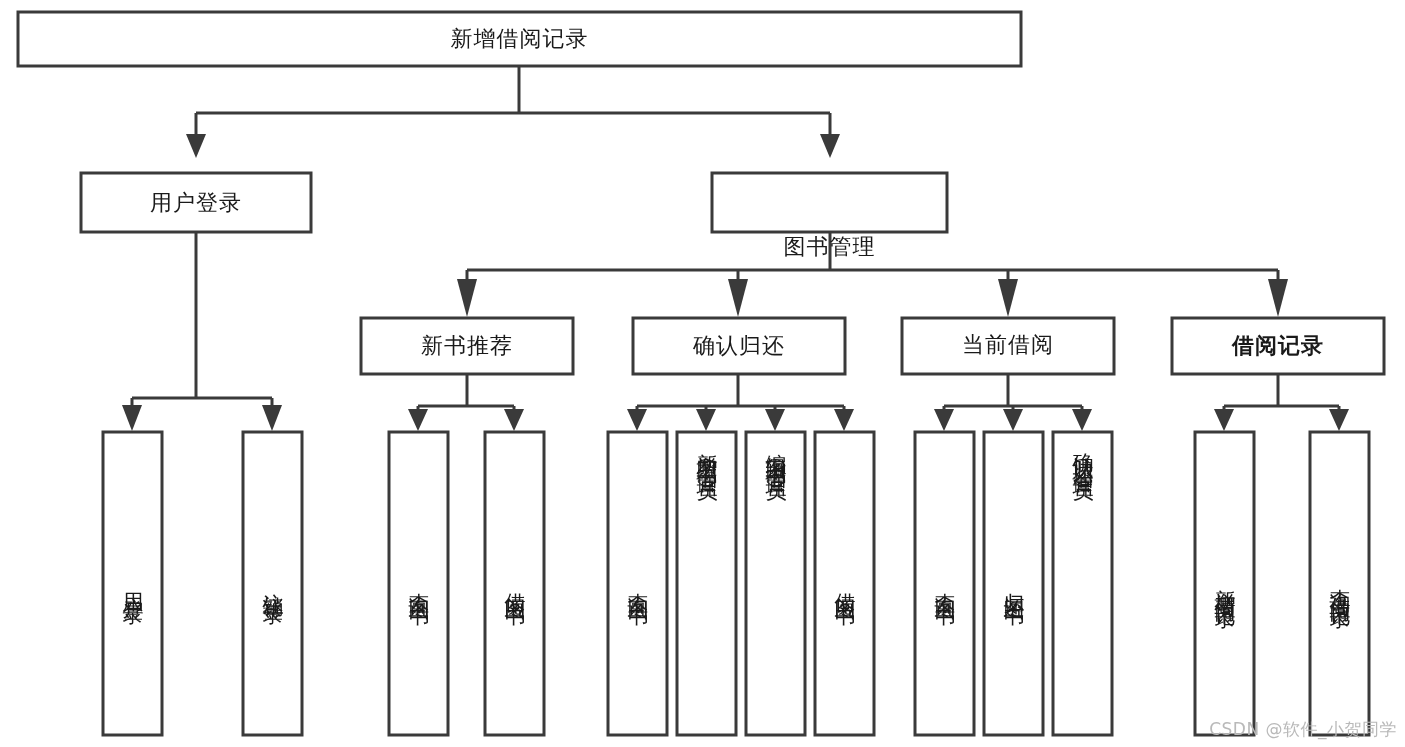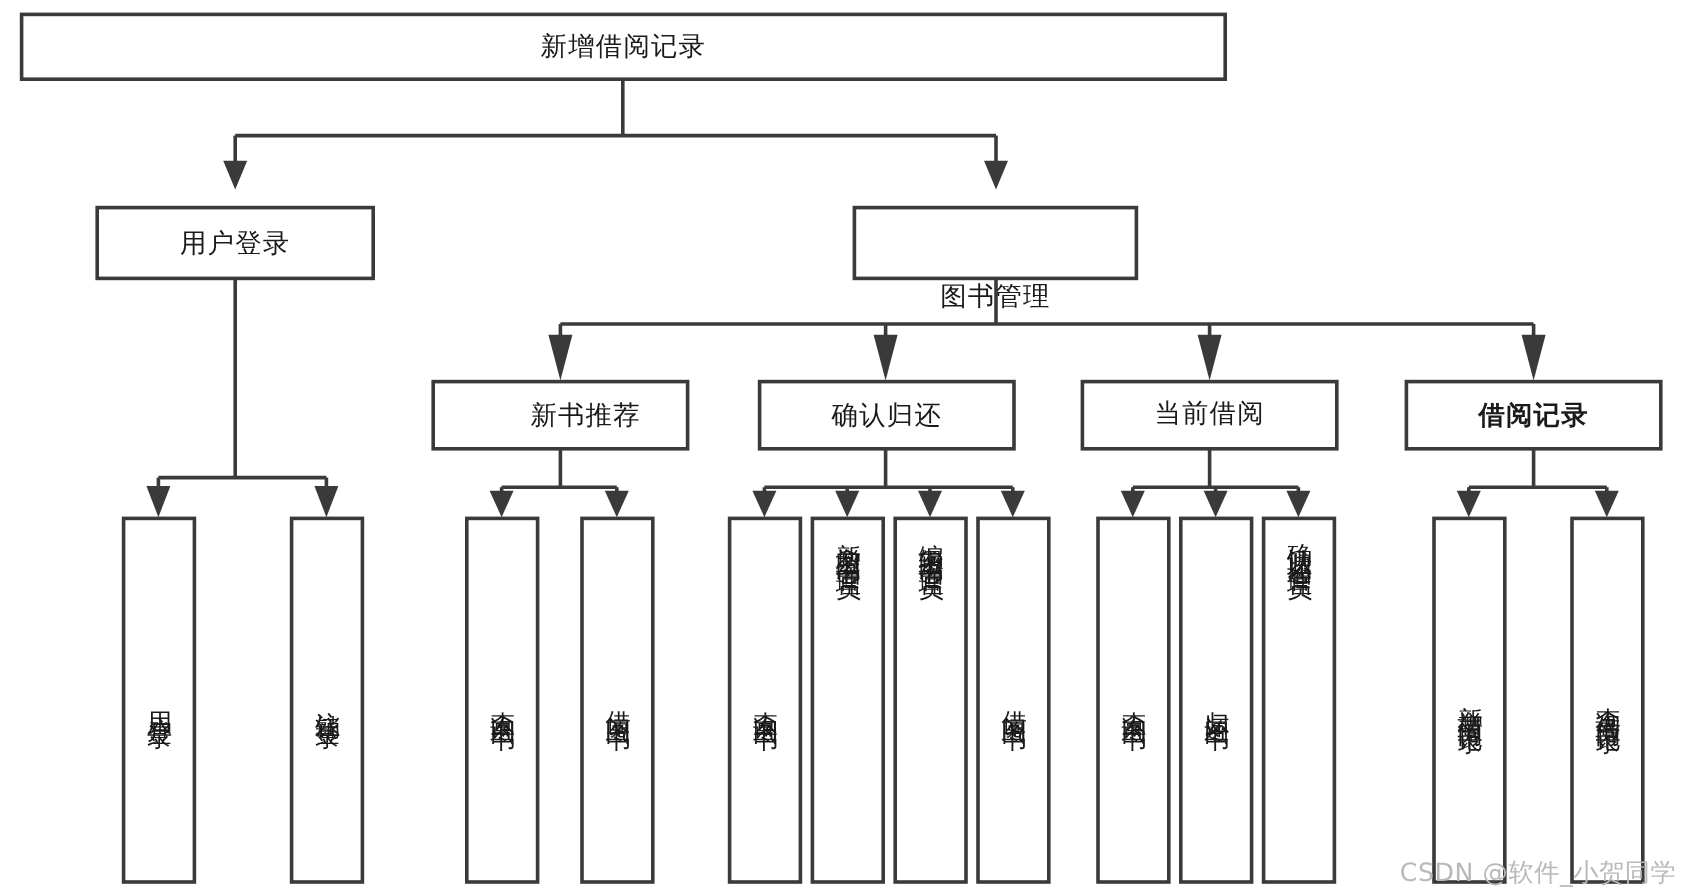--- a/index.html
+++ b/index.html
@@ -72,21 +72,21 @@
     font-size: 22px;
     color: #1a1a1a;
     letter-spacing: 1px;
     white-space: nowrap;
   }
   #watermark {
     position: absolute;
     right: 8px;
     bottom: 6px;
     font-family: "DejaVu Sans", "Liberation Sans", sans-serif;
-    font-size: 21px;
+    font-size: 17px;
     color: #b9b9b9;
     letter-spacing: 0.5px;
     white-space: nowrap;
     pointer-events: none;
   }
 </style>
 </head>
 <body>
 
 <div id="diagram-root">
@@ -206,21 +206,21 @@
   </div>
 
   <div class="hlabel-wrap" style="left:81px; top:173px; width:230px; height:59px;">
     <span class="hlabel-text">用户登录</span>
   </div>
 
   <div class="hlabel-wrap" style="left:712px; top:173px; width:235px; height:59px;margin-top:44px;">
     <span class="hlabel-text">图书管理</span>
   </div>
 
-  <div class="hlabel-wrap" style="left:361px; top:318px; width:212px; height:56px;padding-left:21px;">
+  <div class="hlabel-wrap" style="left:361px; top:318px; width:212px; height:56px;">
     <span class="hlabel-text">新书推荐</span>
   </div>
 
   <div class="hlabel-wrap" style="left:633px; top:318px; width:212px; height:56px;">
     <span class="hlabel-text">确认归还</span>
   </div>
 
   <div class="hlabel-wrap" style="left:902px; top:318px; width:212px; height:53px;">
     <span class="hlabel-text">当前借阅</span>
   </div>

